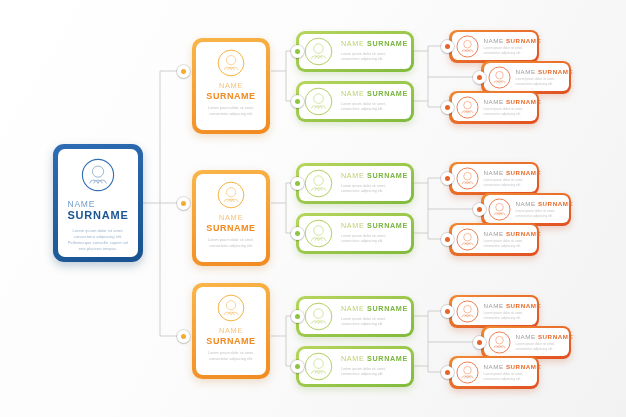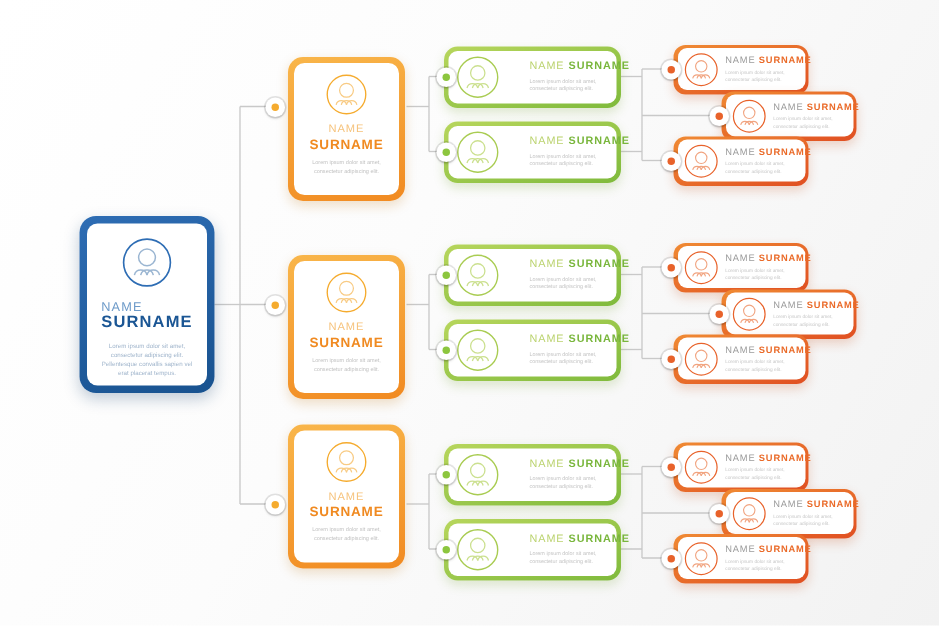--- a/index.html
+++ b/index.html
@@ -55,21 +55,21 @@
 
   
   .lvl2 {
     width:118px; height:41px; border-radius:9px;
     background:linear-gradient(160deg,#B7D65C 0%,#7FBA3C 100%);
     padding:3px;
     box-shadow:0 3px 7px rgba(120,165,50,.22);
   }
   .lvl2 .inner {
     width:100%; height:100%; background:#fff; border-radius:6px;
-    display:flex; align-items:center; padding:0 6px 0 5px; gap:20px;
+    display:flex; align-items:center; padding:0 6px 0 5px; gap:8px;
   }
 
   
   .lvl3 {
     width:90px; height:33px; border-radius:8px;
     background:linear-gradient(160deg,#F08A33 0%,#E04F22 100%);
     padding:2.5px;
     box-shadow:0 3px 7px rgba(200,85,35,.24);
   }
   .lvl3 .inner {

